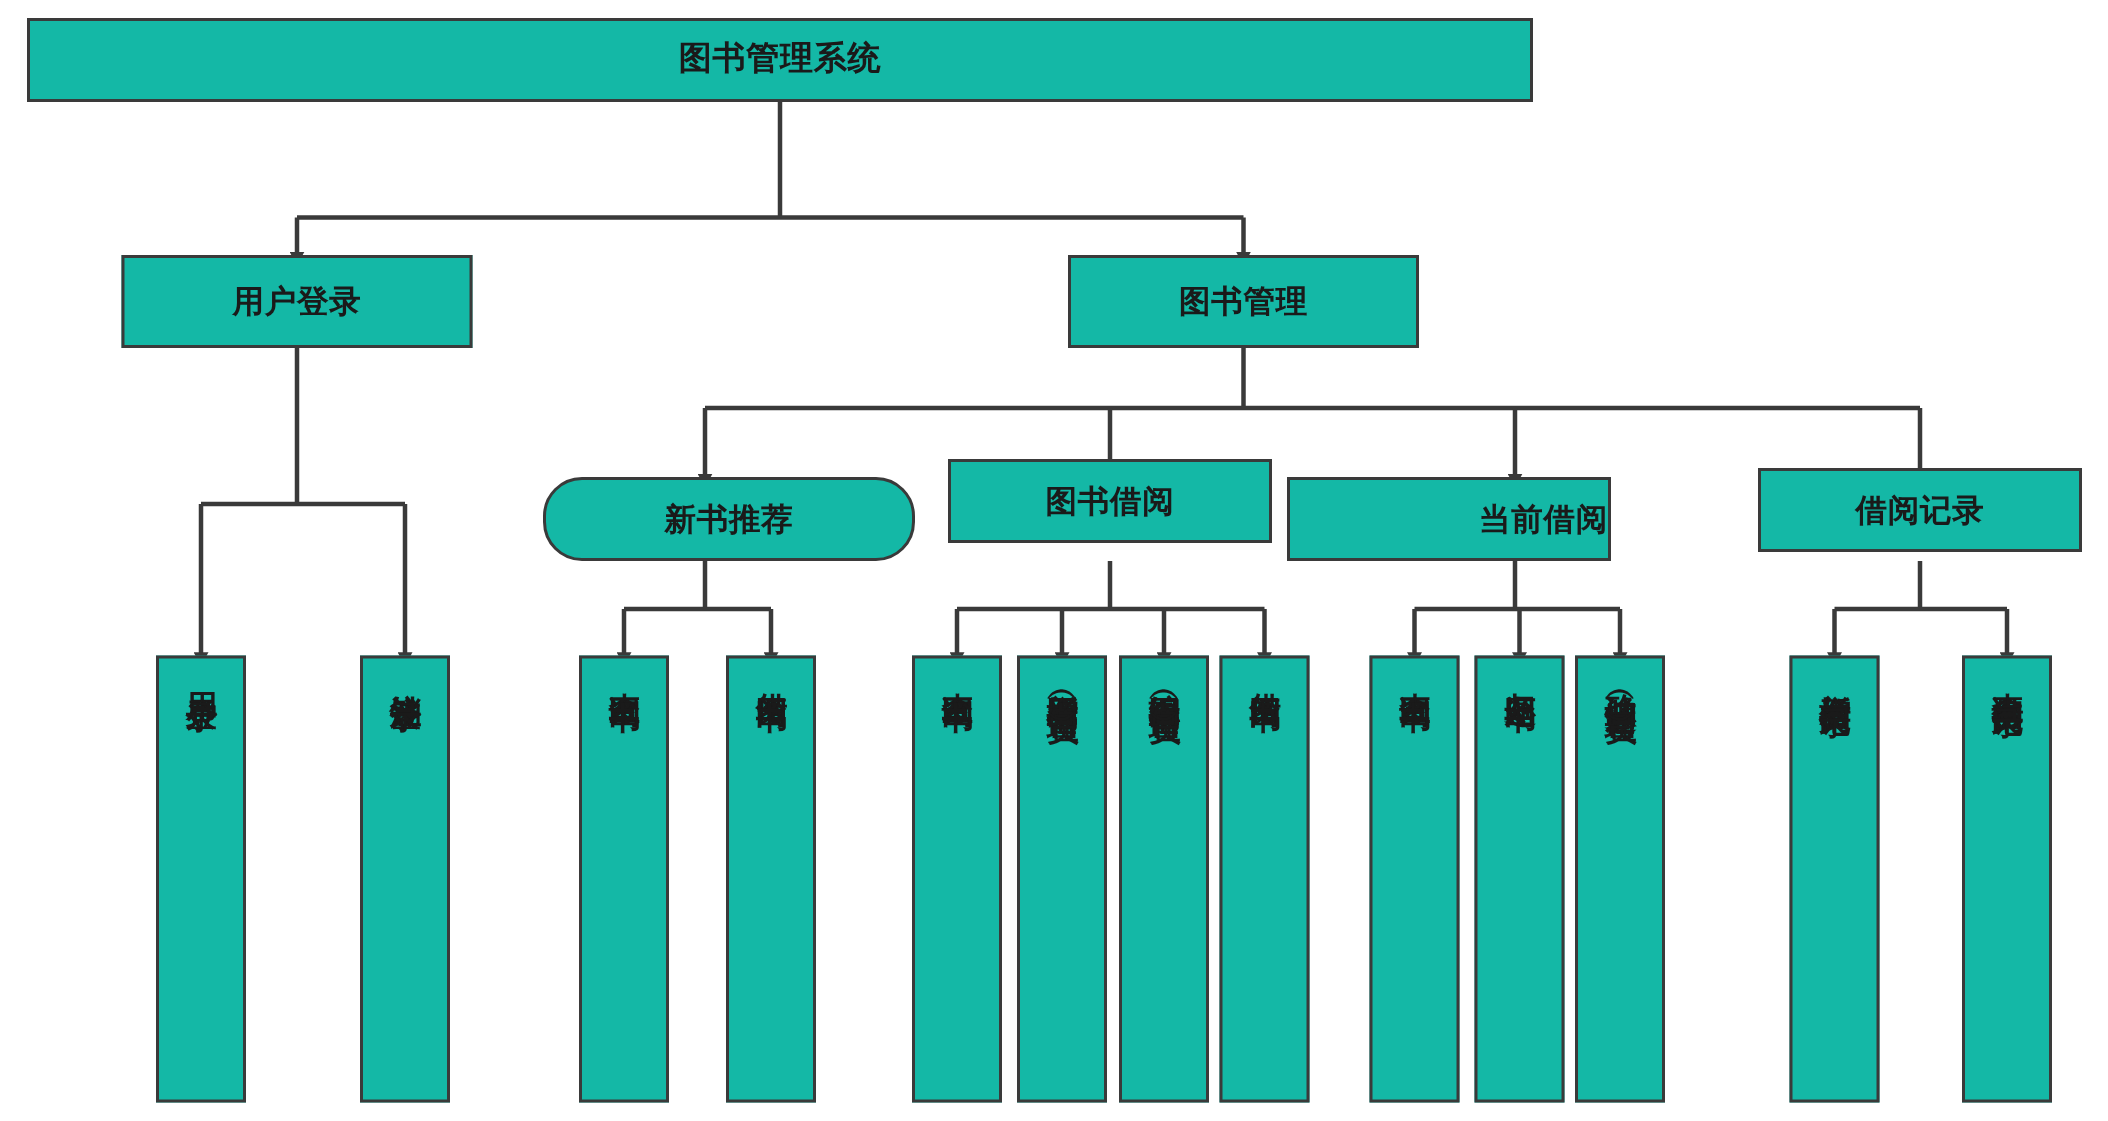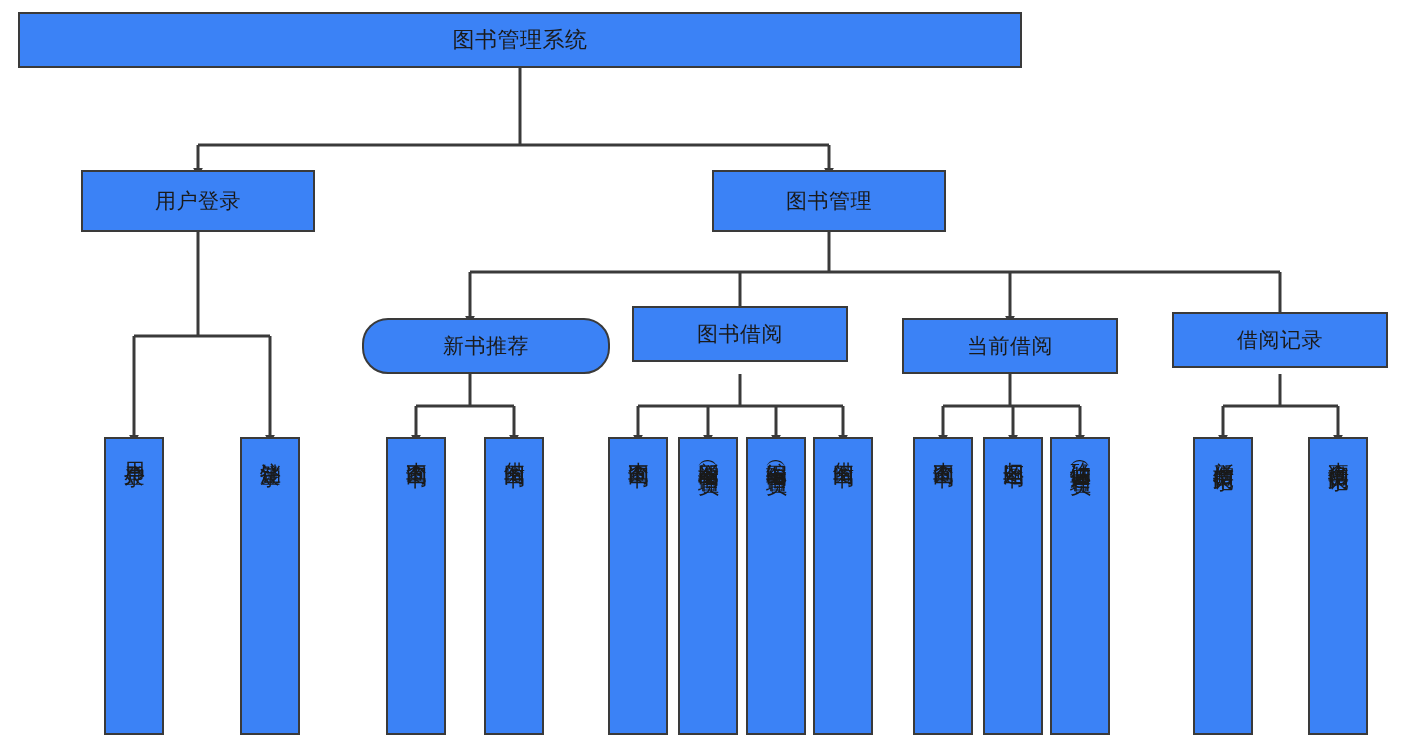--- a/index.html
+++ b/index.html
@@ -22,26 +22,27 @@
     position: absolute;
     left: 0;
     top: 0;
     width: 1405px;
     height: 747px;
     pointer-events: none;
   }
   .node {
     position: absolute;
     box-sizing: border-box;
-    background: #3b82f6;
+    background: #14b8a6;
     border: 2px solid #3a3a3a;
     display: flex;
     align-items: center;
     justify-content: center;
     color: #1a1a1a;
+    font-weight: bold;
   }
   .node .lbl {
     display: block;
     text-align: center;
     line-height: 1.18;
     white-space: pre-line;
   }
   
   .node.h .lbl {
     font-size: 21px;
@@ -131,21 +132,21 @@
       </div>
       <div class="node h" id="node-bookmgmt" style="left: 712px; top: 170px; width: 234px; height: 62px;">
         <span class="lbl">图书管理</span>
       </div>
       <div class="node h" id="node-newbooks" style="left: 362px; top: 318px; width: 248px; height: 56px; border-radius: 26px;">
         <span class="lbl">新书推荐</span>
       </div>
       <div class="node h" id="node-borrow" style="left: 632px; top: 306px; width: 216px; height: 56px;">
         <span class="lbl">图书借阅</span>
       </div>
-      <div class="node h" id="node-current" style="left: 902px; top: 318px; width: 216px; height: 56px;">
+      <div class="node h" id="node-current" style="left: 858px; top: 318px; width: 216px; height: 56px; justify-content: flex-end;">
         <span class="lbl">当前借阅</span>
       </div>
       <div class="node h" id="node-records" style="left: 1172px; top: 312px; width: 216px; height: 56px;">
         <span class="lbl">借阅记录</span>
       </div>
       <div class="node v" id="node-l_login" style="left: 104px; top: 437px; width: 60px; height: 298px;">
         <span class="lbl">用户登录</span>
       </div>
       <div class="node v" id="node-l_logout" style="left: 240px; top: 437px; width: 60px; height: 298px;">
         <span class="lbl">注销登录</span>

